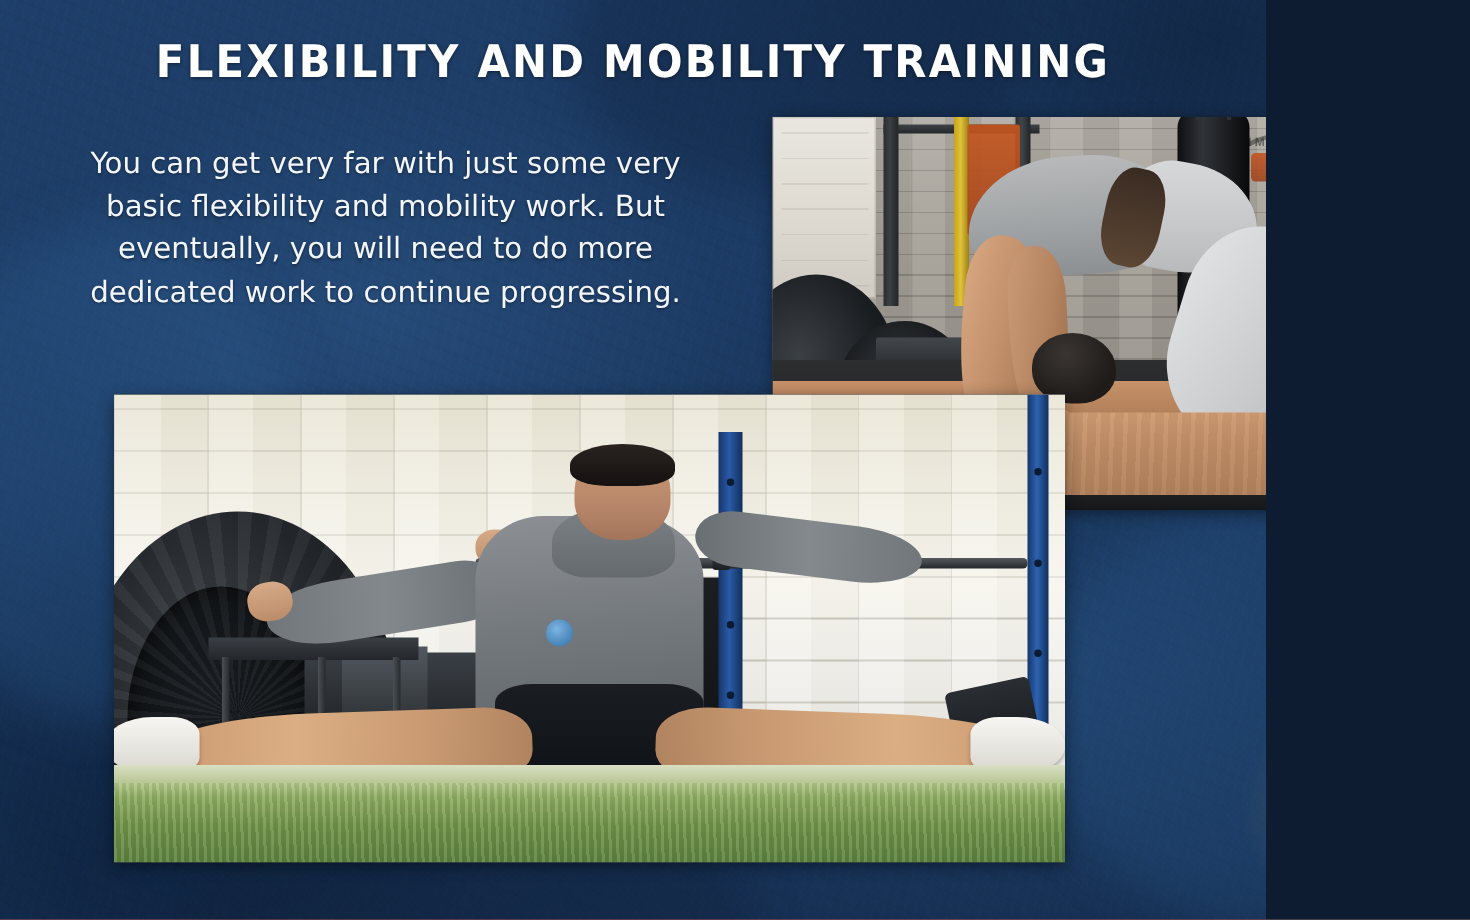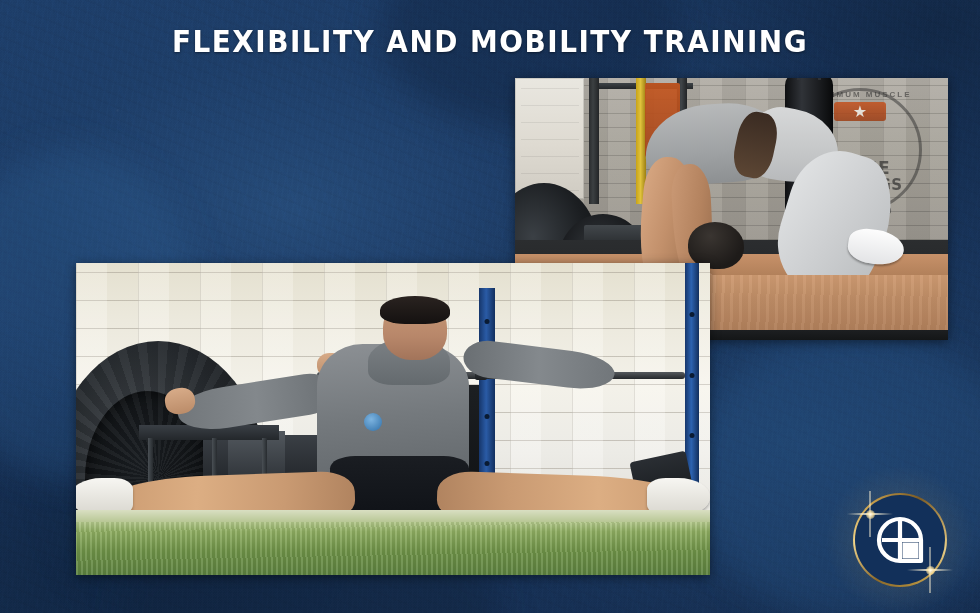--- a/index.html
+++ b/index.html
@@ -3,21 +3,21 @@
 <meta charset="utf-8">
 <title>Flexibility and Mobility Training</title>
 <style>
   html, body {
     margin: 0;
     padding: 0;
     background: #0d1c30;
   }
   #slide {
     position: relative;
-    width: 980px;
+    width: 844px;
     height: 613px;
     overflow: hidden;
     font-family: "Liberation Sans", sans-serif;
     background: #ef4444;
   }
 
   
   .bg-base {
     position: absolute;
     inset: 0;
@@ -551,20 +551,21 @@
   <div class="bg-tex"></div>
   <div class="bg-tex2"></div>
   <div class="wash a"></div>
   <div class="wash b"></div>
   <div class="wash c"></div>
   <div class="wash d"></div>
   <div class="bg-noise"></div>
 
   <div class="title">FLEXIBILITY AND MOBILITY TRAINING</div>
 
+  <div class="body-copy">You can get very far with just some very basic flexibility and mobility work. But eventually, you will need to do more dedicated work to continue progressing.</div>
 
   <div class="photo photo-top">
     <div class="gym-wall">
       <div class="gym-wall-offset"></div>
     </div>
     <div class="white-door"></div>
     <div class="rack-rail"></div>
     <div class="rack-post p1"></div>
     <div class="rack-post p2"></div>
     <div class="rack-post p3"></div>

